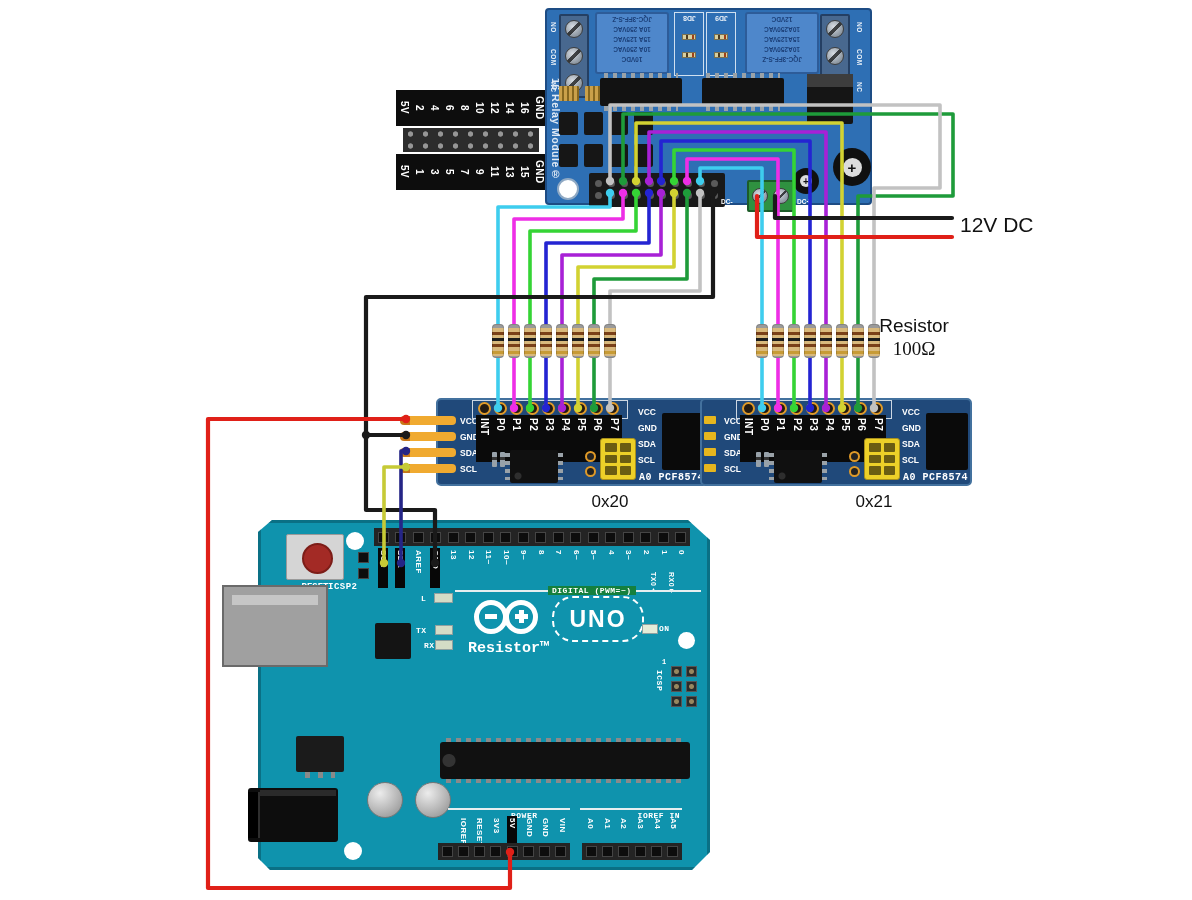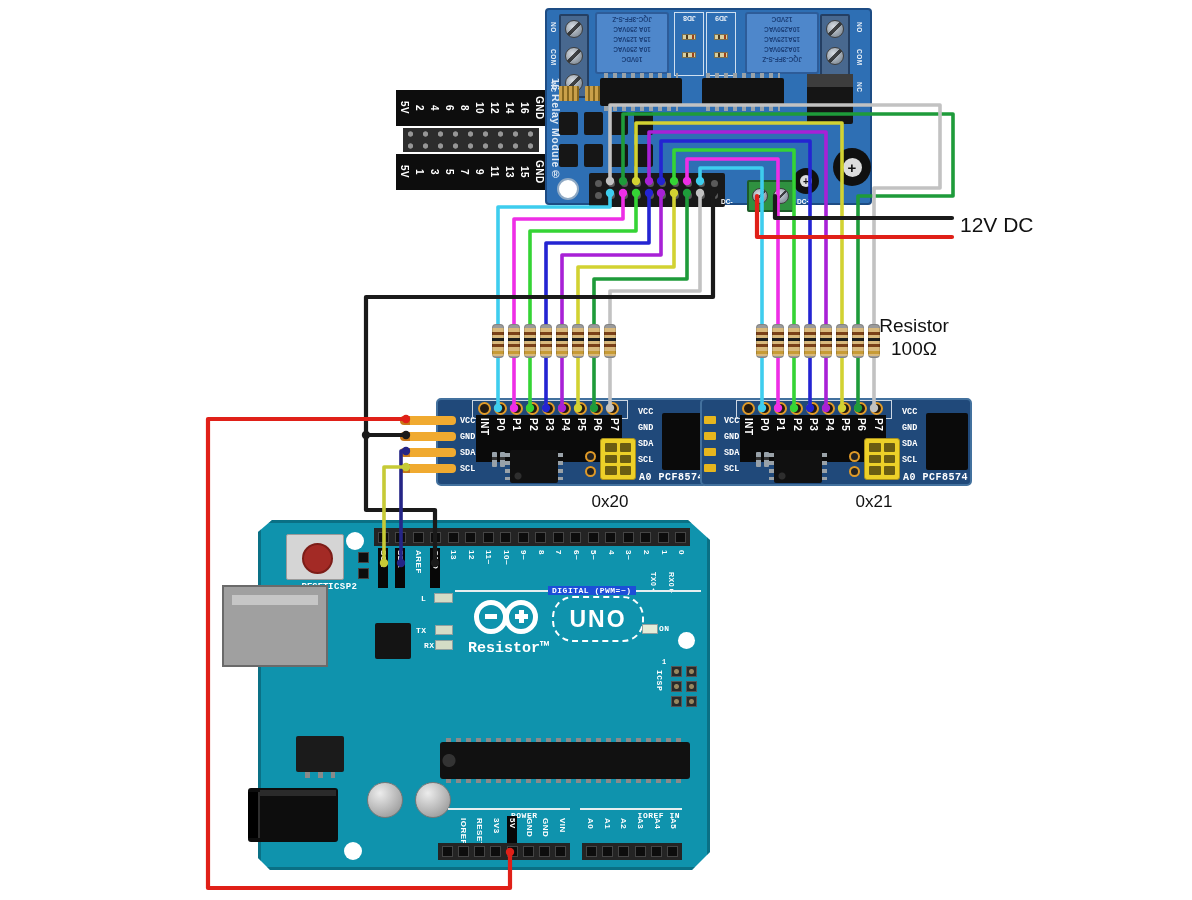--- a/index.html
+++ b/index.html
@@ -65,21 +65,21 @@
 
   
   .pcf{width:272px;height:88px;background:#20497a;border:2px solid #43719e;border-radius:5px;
     box-sizing:border-box;z-index:10;}
   .pcf-frame{left:34px;top:0px;width:154px;height:17px;border:1px solid #ccd6e2;}
   .pcf-holes{left:38px;top:2px;display:flex;}
   .hole{width:9px;height:9px;border-radius:50%;background:#241a10;border:2px solid #e09a28;margin:0 1.5px;}
   .pcf-strip{left:38px;top:15px;width:146px;height:47px;background:#0a0a0a;display:flex;}
   .pcf-strip .lab{width:16.2px;display:flex;justify-content:center;padding-top:3px;box-sizing:border-box;}
   .pcf-strip .vlabel{font-size:10px;font-weight:bold;color:#fff;}
-  .hlabels{display:flex;flex-direction:column;font-family:Liberation Mono, monospace;}
+  .hlabels{display:flex;flex-direction:column;}
   .hlabels span{height:16px;font-size:8.5px;font-weight:bold;color:#fff;display:flex;align-items:center;}
   .anglepin{left:-38px;width:56px;height:9px;border-radius:4px;
     background:linear-gradient(90deg,#c87818 0 10px,#f0aa30 10px);}
   .padcol span{display:block;width:12px;height:8px;background:#e6b61e;margin-bottom:8px;border-radius:1px;}
   .pcf-ic{left:72px;top:50px;width:48px;height:33px;background:#101010;border-radius:2px;
     background-image:radial-gradient(circle at 8px 26px,#2e2e2e 3px,#101010 4px);}
   .pcf-ic::before,.pcf-ic::after{content:"";position:absolute;top:3px;bottom:3px;width:5px;
     background:repeating-linear-gradient(#9aa2a8 0 4px,transparent 4px 8px);}
   .pcf-ic::before{left:-5px;} .pcf-ic::after{right:-5px;}
   .passive{width:5px;height:15px;background:#98a2aa;border-radius:1px;
@@ -573,21 +573,21 @@
           <span class="vlabel">1</span>
         </span>
         <span class="lab">
           <span class="vlabel">0</span>
         </span>
       </div>
     <span class="abs vlabel" style="left:392px;top:52px;font-size:7px;font-weight:bold;color:#fff;">TX0▲</span>
     <span class="abs vlabel" style="left:410px;top:52px;font-size:7px;font-weight:bold;color:#fff;">RX0▼</span>
 
     <div class="abs wline" style="left:197px;top:70px;width:246px;"></div>
-    <div class="abs mono-lab" style="left:290px;top:66px;background:#1d4ed8;padding:0 4px;">DIGITAL (PWM=~)</div>
+    <div class="abs mono-lab" style="left:290px;top:66px;background:#15803d;padding:0 4px;">DIGITAL (PWM=~)</div>
 
     <span class="abs mono-lab" style="left:163px;top:74px;">L</span>
     <div class="abs led" style="left:176px;top:73px;width:17px;height:8px;"></div>
 
     <div class="abs inf-circle" style="left:216px;top:80px;"></div>
     <div class="abs inf-circle" style="left:246px;top:80px;"></div>
     <div class="abs" style="left:227px;top:94px;width:12px;height:5px;background:#fff;"></div>
     <div class="abs" style="left:257px;top:94px;width:13px;height:5px;background:#fff;"></div>
     <div class="abs" style="left:261px;top:90px;width:5px;height:13px;background:#fff;"></div>
     <div class="abs uno-box">UNO</div>
@@ -776,15 +776,15 @@
       <div class="resistor" style="left: 804px; top: 324px;"></div>
       <div class="resistor" style="left: 820px; top: 324px;"></div>
       <div class="resistor" style="left: 836px; top: 324px;"></div>
       <div class="resistor" style="left: 852px; top: 324px;"></div>
       <div class="resistor" style="left: 868px; top: 324px;"></div>
     </div>
 
   <div class="abs note note-12v">12V DC</div>
   <div class="abs note note-res">
     <span style="display:block;">Resistor</span>
-    <span style="display:block;">100Ω</span>
+    <span style="display:block;font-family:Liberation Serif, serif;">100Ω</span>
   </div>
 </div>
 
 </body></html>

